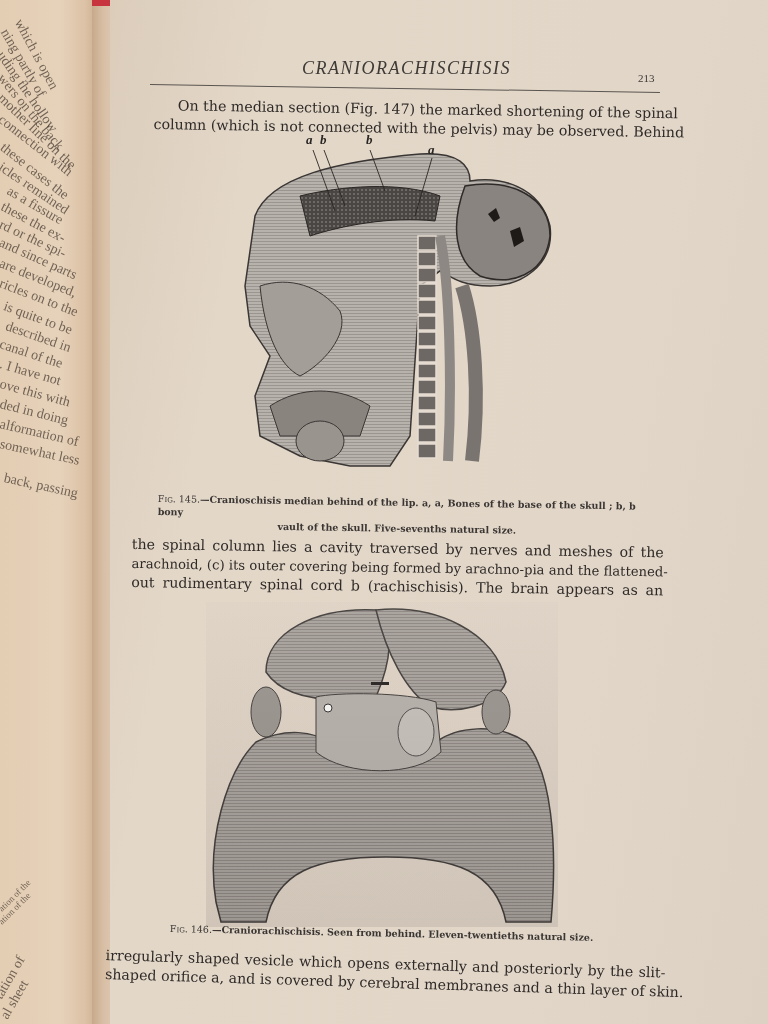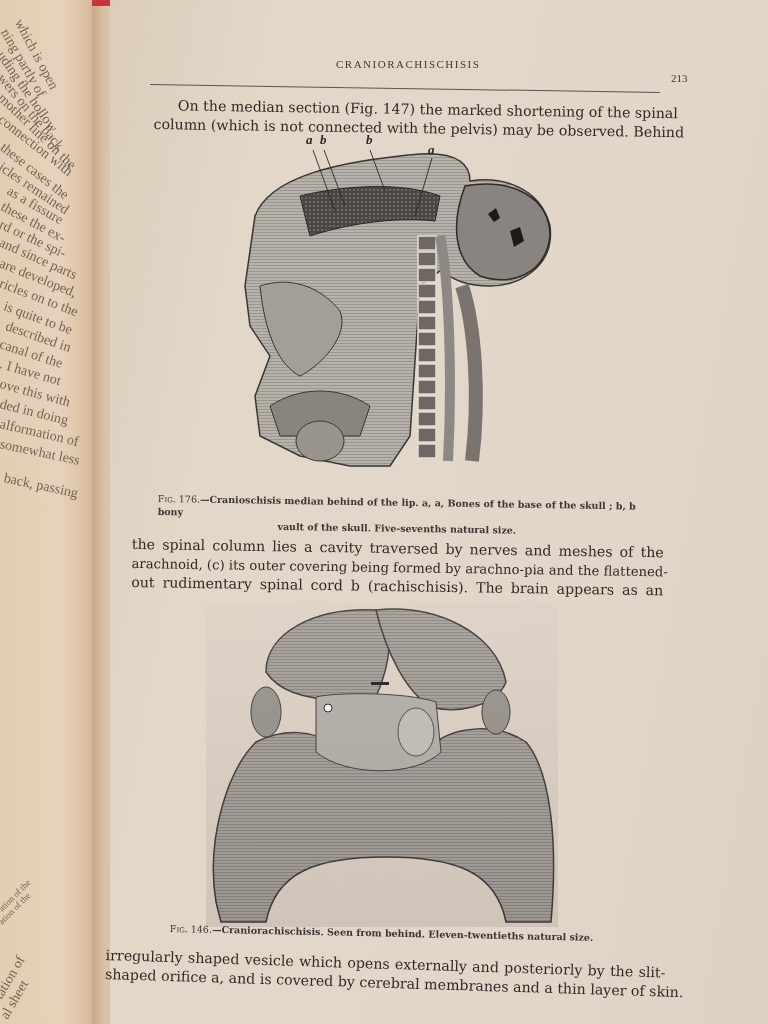--- a/index.html
+++ b/index.html
@@ -24,25 +24,25 @@
   }
   .bookmark {
     position:absolute; left:92px; top:0; width:22px; height:6px; background:#c8343d;
   }
   
   .right-page {
     position:absolute; left:110px; top:0; width:658px; height:1024px;
     background:linear-gradient(100deg,#dccdbb 0%,#e3d7c8 20%,#e2d6c8 70%,#ddd1c4 100%);
   }
   .running-head {
-    position:absolute; left:226px; top:58px; letter-spacing:1.5px;
-    font-size:11px; color:#3e3a36; font-family:"Liberation Serif",serif;
+    position:absolute; left:192px; top:58px; font-style:italic; letter-spacing:1.5px;
+    font-size:18px; color:#3e3a36; font-family:"Liberation Serif",serif;
   }
   .page-number {
-    position:absolute; left:561px; top:72px; font-size:11px; color:#3e3a36;
+    position:absolute; left:528px; top:72px; font-size:11px; color:#3e3a36;
     font-family:"Liberation Serif",serif;
   }
   .head-rule {
     position:absolute; left:40px; top:84px; width:510px; height:1px; background:#5a5550;
     transform:rotate(0.9deg); transform-origin:left;
   }
   .body-text {
     position:absolute; color:#2e2a27; font-size:14.2px; line-height:19px;
     font-family:"DejaVu Serif",serif; text-align:justify; text-align-last:justify;
   }
@@ -154,21 +154,21 @@
         <line x1="192" y1="22" x2="175" y2="80"></line>
       </g>
     </svg>
     <span class="fig-label" style="left:66px;top:-4px;">a</span>
     <span class="fig-label" style="left:80px;top:-4px;">b</span>
     <span class="fig-label" style="left:126px;top:-4px;">b</span>
     <span class="fig-label" style="left:188px;top:6px;">a</span>
   </div>
 
   <div class="caption" style="left:48px;top:492px;width:480px;transform:rotate(0.9deg);transform-origin:left top;">
-    <div><span class="sc">Fig. 176.</span><span>—Cranioschisis median behind of the lip.   a, a, Bones of the base of the skull ; b, b  bony</span></div>
+    <div><span class="sc">Fig. 145.</span><span>—Cranioschisis median behind of the lip.   a, a, Bones of the base of the skull ; b, b  bony</span></div>
     <div style="padding-left:120px;">vault of the skull.   Five-sevenths natural size.</div>
   </div>
 
   <div class="body-text" style="left:22px;top:535px;width:532px;transform:rotate(0.9deg);transform-origin:left top;">
     <span class="line">the spinal column lies a cavity traversed by nerves and meshes of the</span>
     <span class="line" style="font-size:13.2px;">arachnoid, (c) its outer covering being formed by arachno-pia and the flattened-</span>
     <span class="line">out rudimentary spinal cord b (rachischisis).  The brain appears as an</span>
   </div>
 
   <div class="figure" style="left:96px;top:602px;width:352px;height:325px;">

